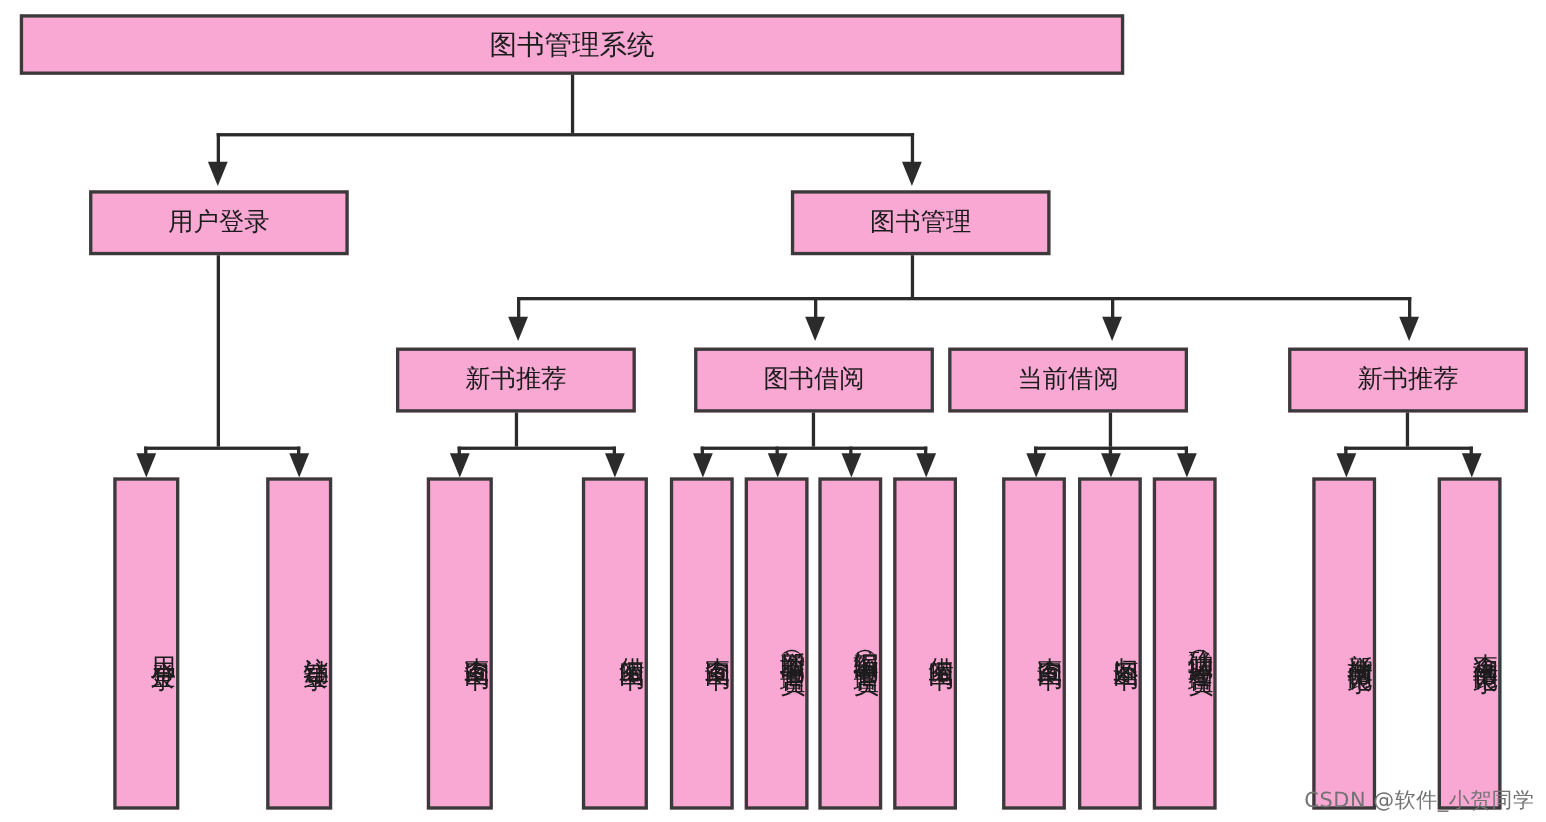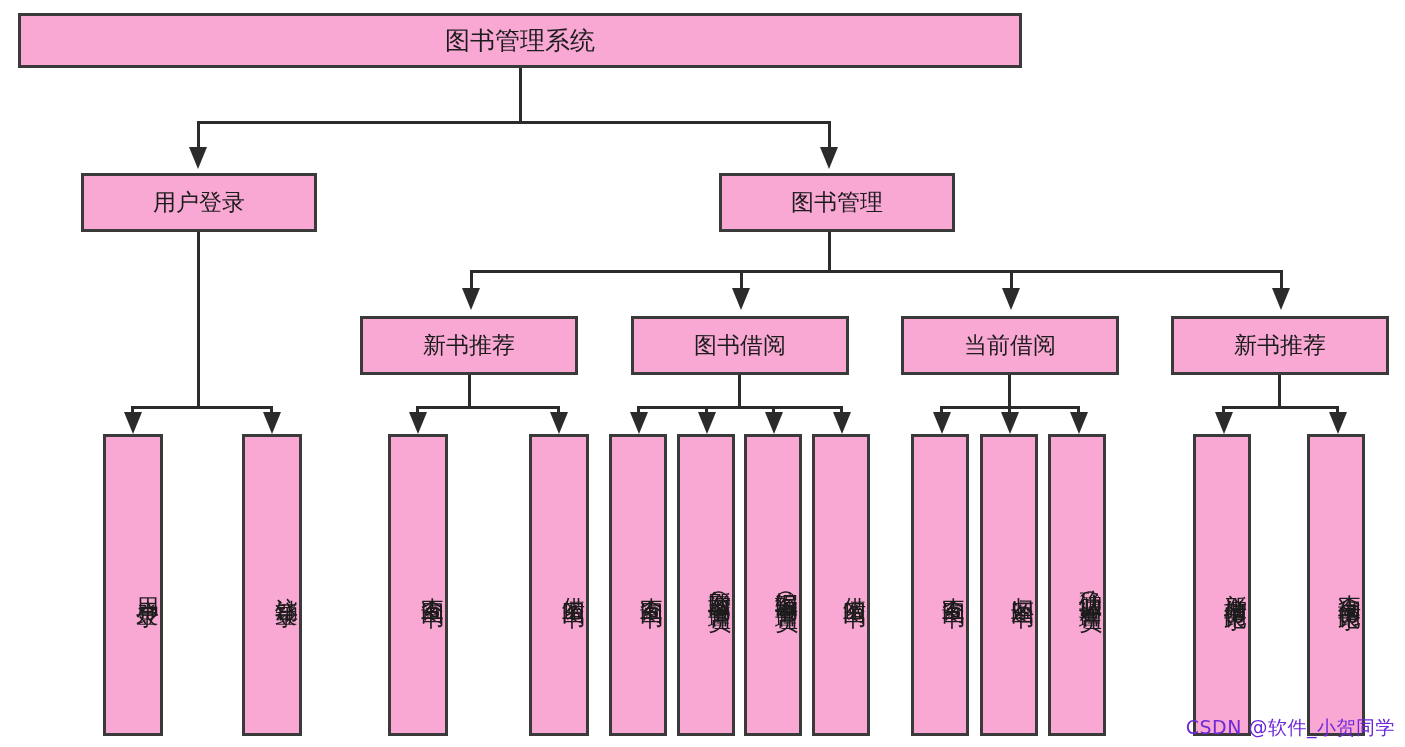--- a/index.html
+++ b/index.html
@@ -66,21 +66,21 @@
     height: 0;
     border-left: 9px solid transparent;
     border-right: 9px solid transparent;
     border-top: 22px solid #2b2b2b;
   }
   #watermark {
     position: absolute;
     right: 10px;
     bottom: 6px;
     font-size: 19px;
-    color: #6d28d9;
+    color: #737373;
     letter-spacing: 0.5px;
     white-space: nowrap;
     font-family: "DejaVu Sans", "Liberation Sans", sans-serif;
   }
 </style>
 </head>
 <body>
 
 <div id="canvas">
 
@@ -127,21 +127,21 @@
 
   <div class="vline" style="left:1280px; top:270px; height:20px;"></div>
   <div class="arrow" style="left:1272px; top:288px;"></div>
 
   <div class="node lvl3" style="left:360px; top:316px; width:218px; height:59px;">
     <span class="lbl">新书推荐</span>
   </div>
   <div class="node lvl3" style="left:631px; top:316px; width:218px; height:59px;">
     <span class="lbl">图书借阅</span>
   </div>
-  <div class="node lvl3" style="left:901px; top:316px; width:218px; height:59px;">
+  <div class="node lvl3" style="left:862px; top:316px; width:218px; height:59px;">
     <span class="lbl">当前借阅</span>
   </div>
   <div class="node lvl3" style="left:1171px; top:316px; width:218px; height:59px;">
     <span class="lbl">新书推荐</span>
   </div>
 
   <div class="vline" style="left:468px; top:375px; height:31px;"></div>
   <div class="hline" style="left:416px; top:406px; width:144px;"></div>
   <div class="vline" style="left:416px; top:406px; height:10px;"></div>
   <div class="arrow" style="left:409px; top:412px;"></div>

